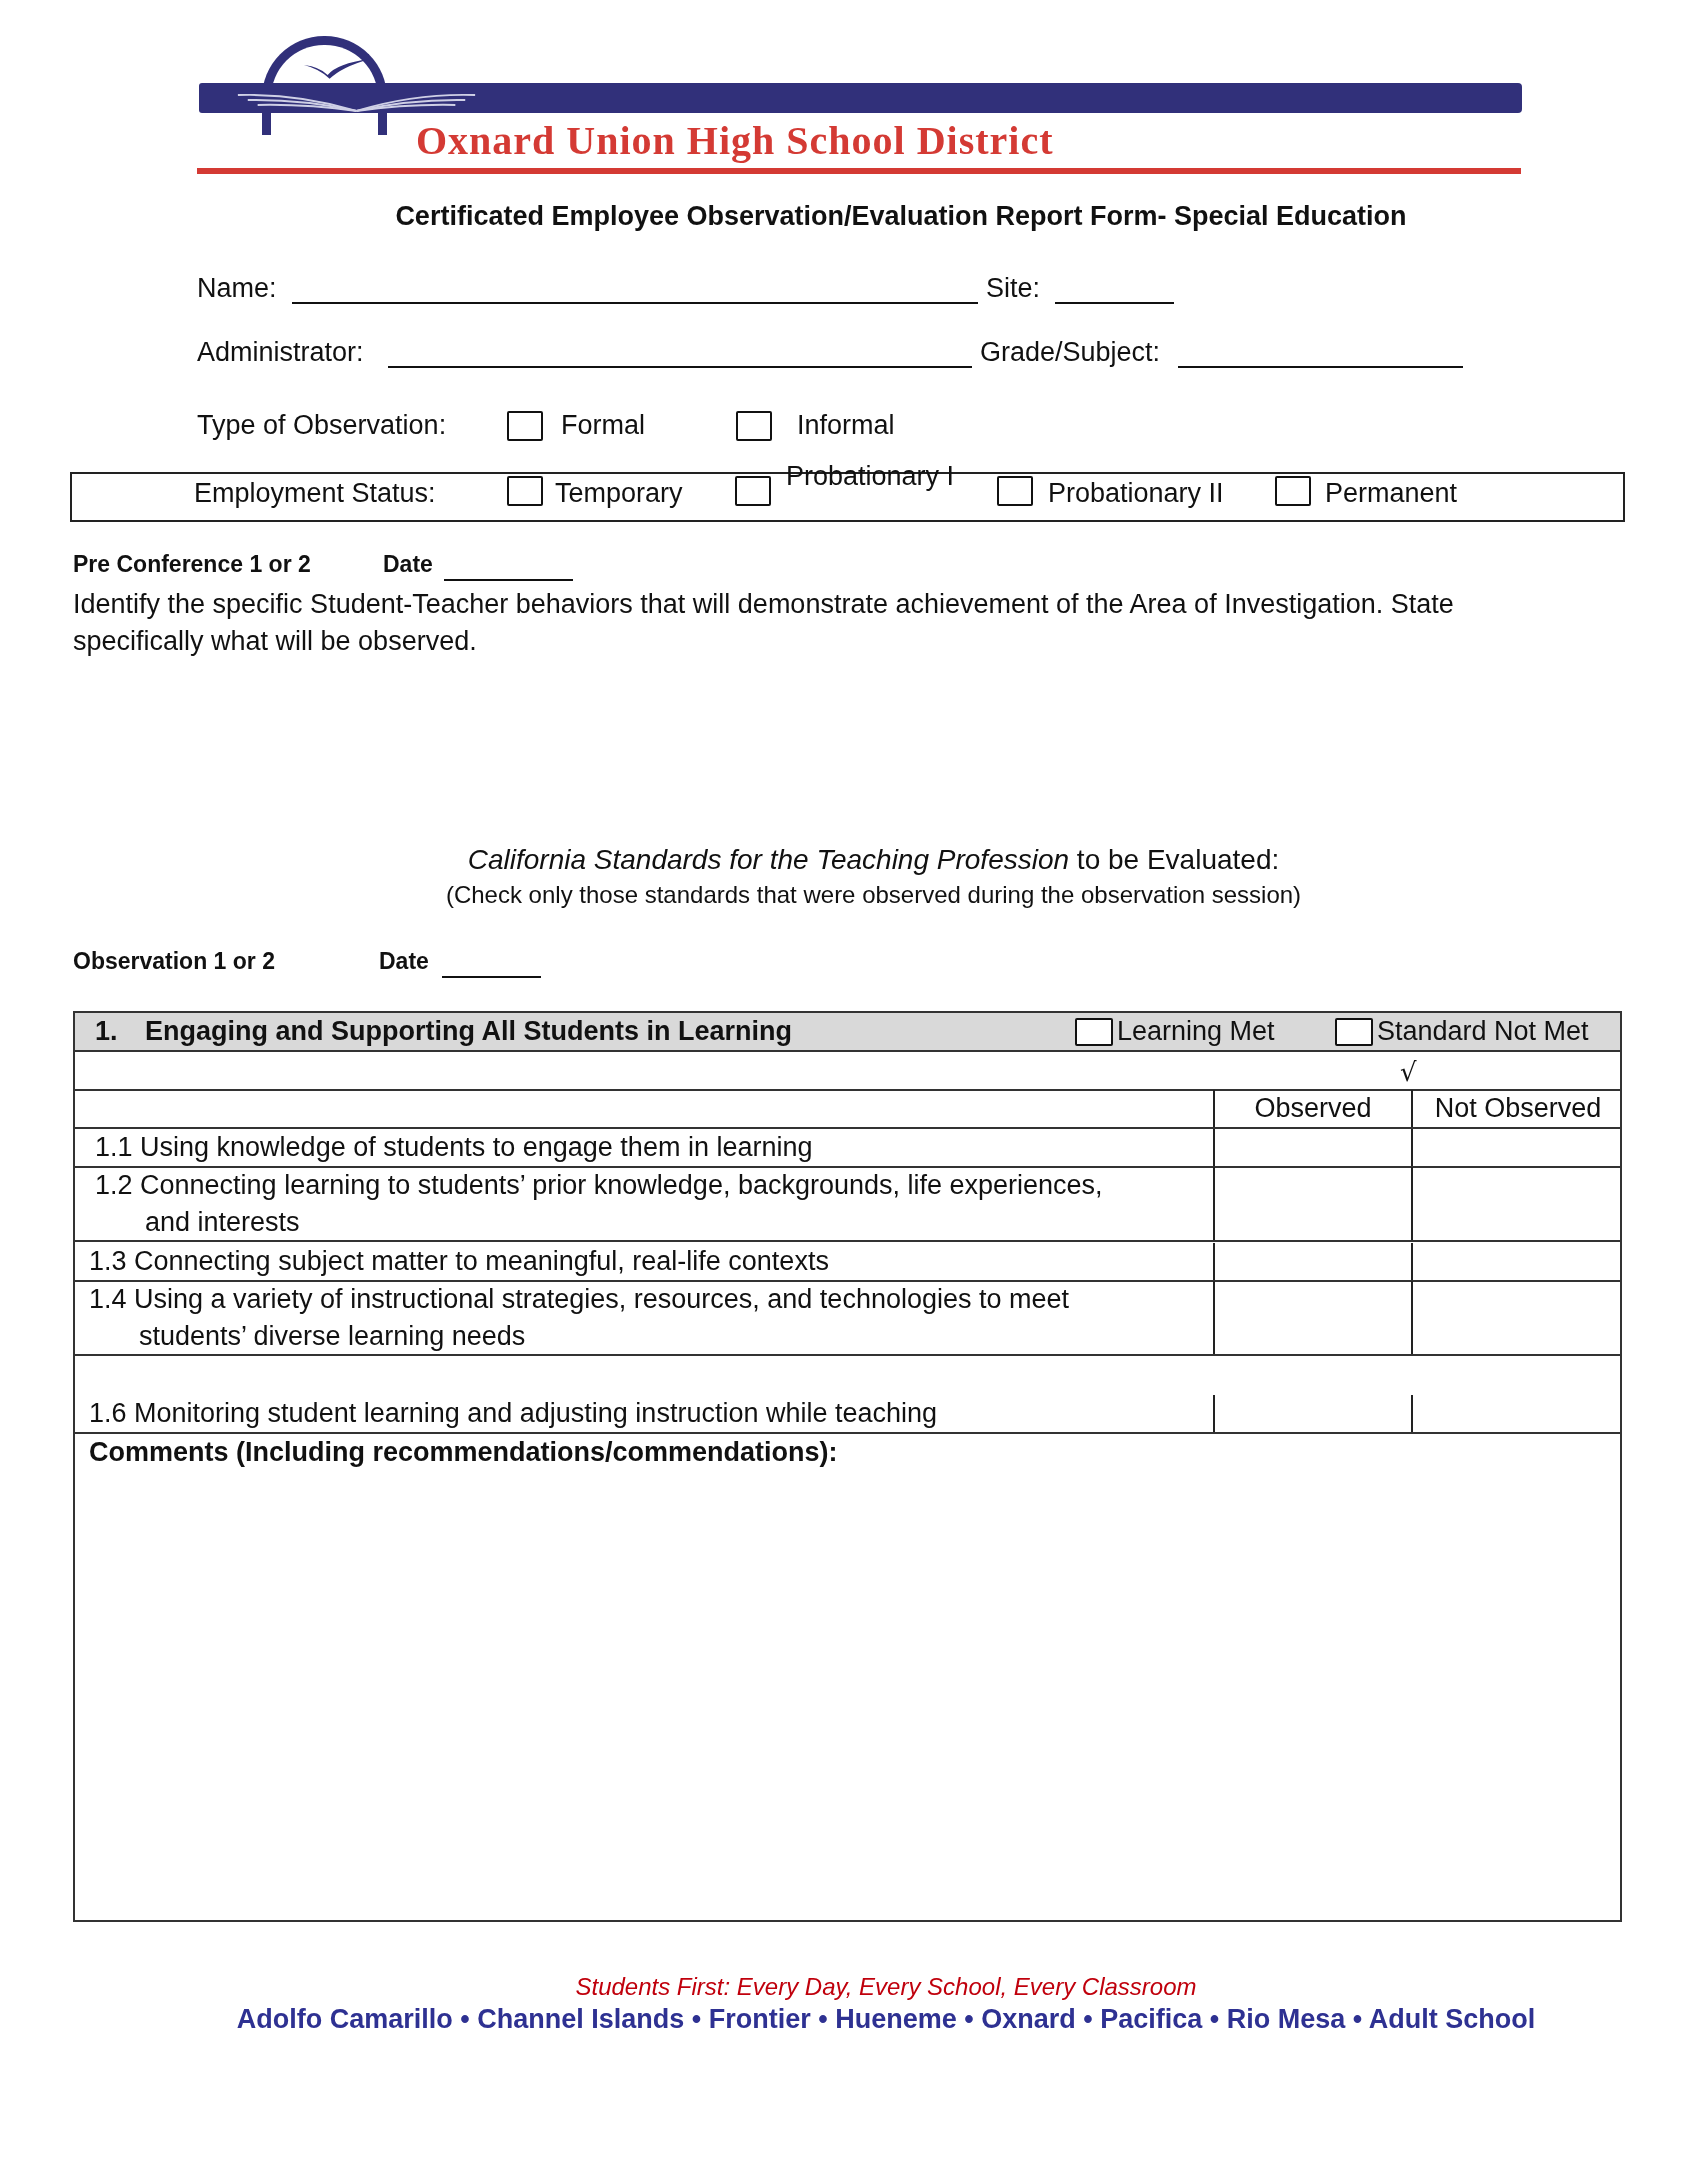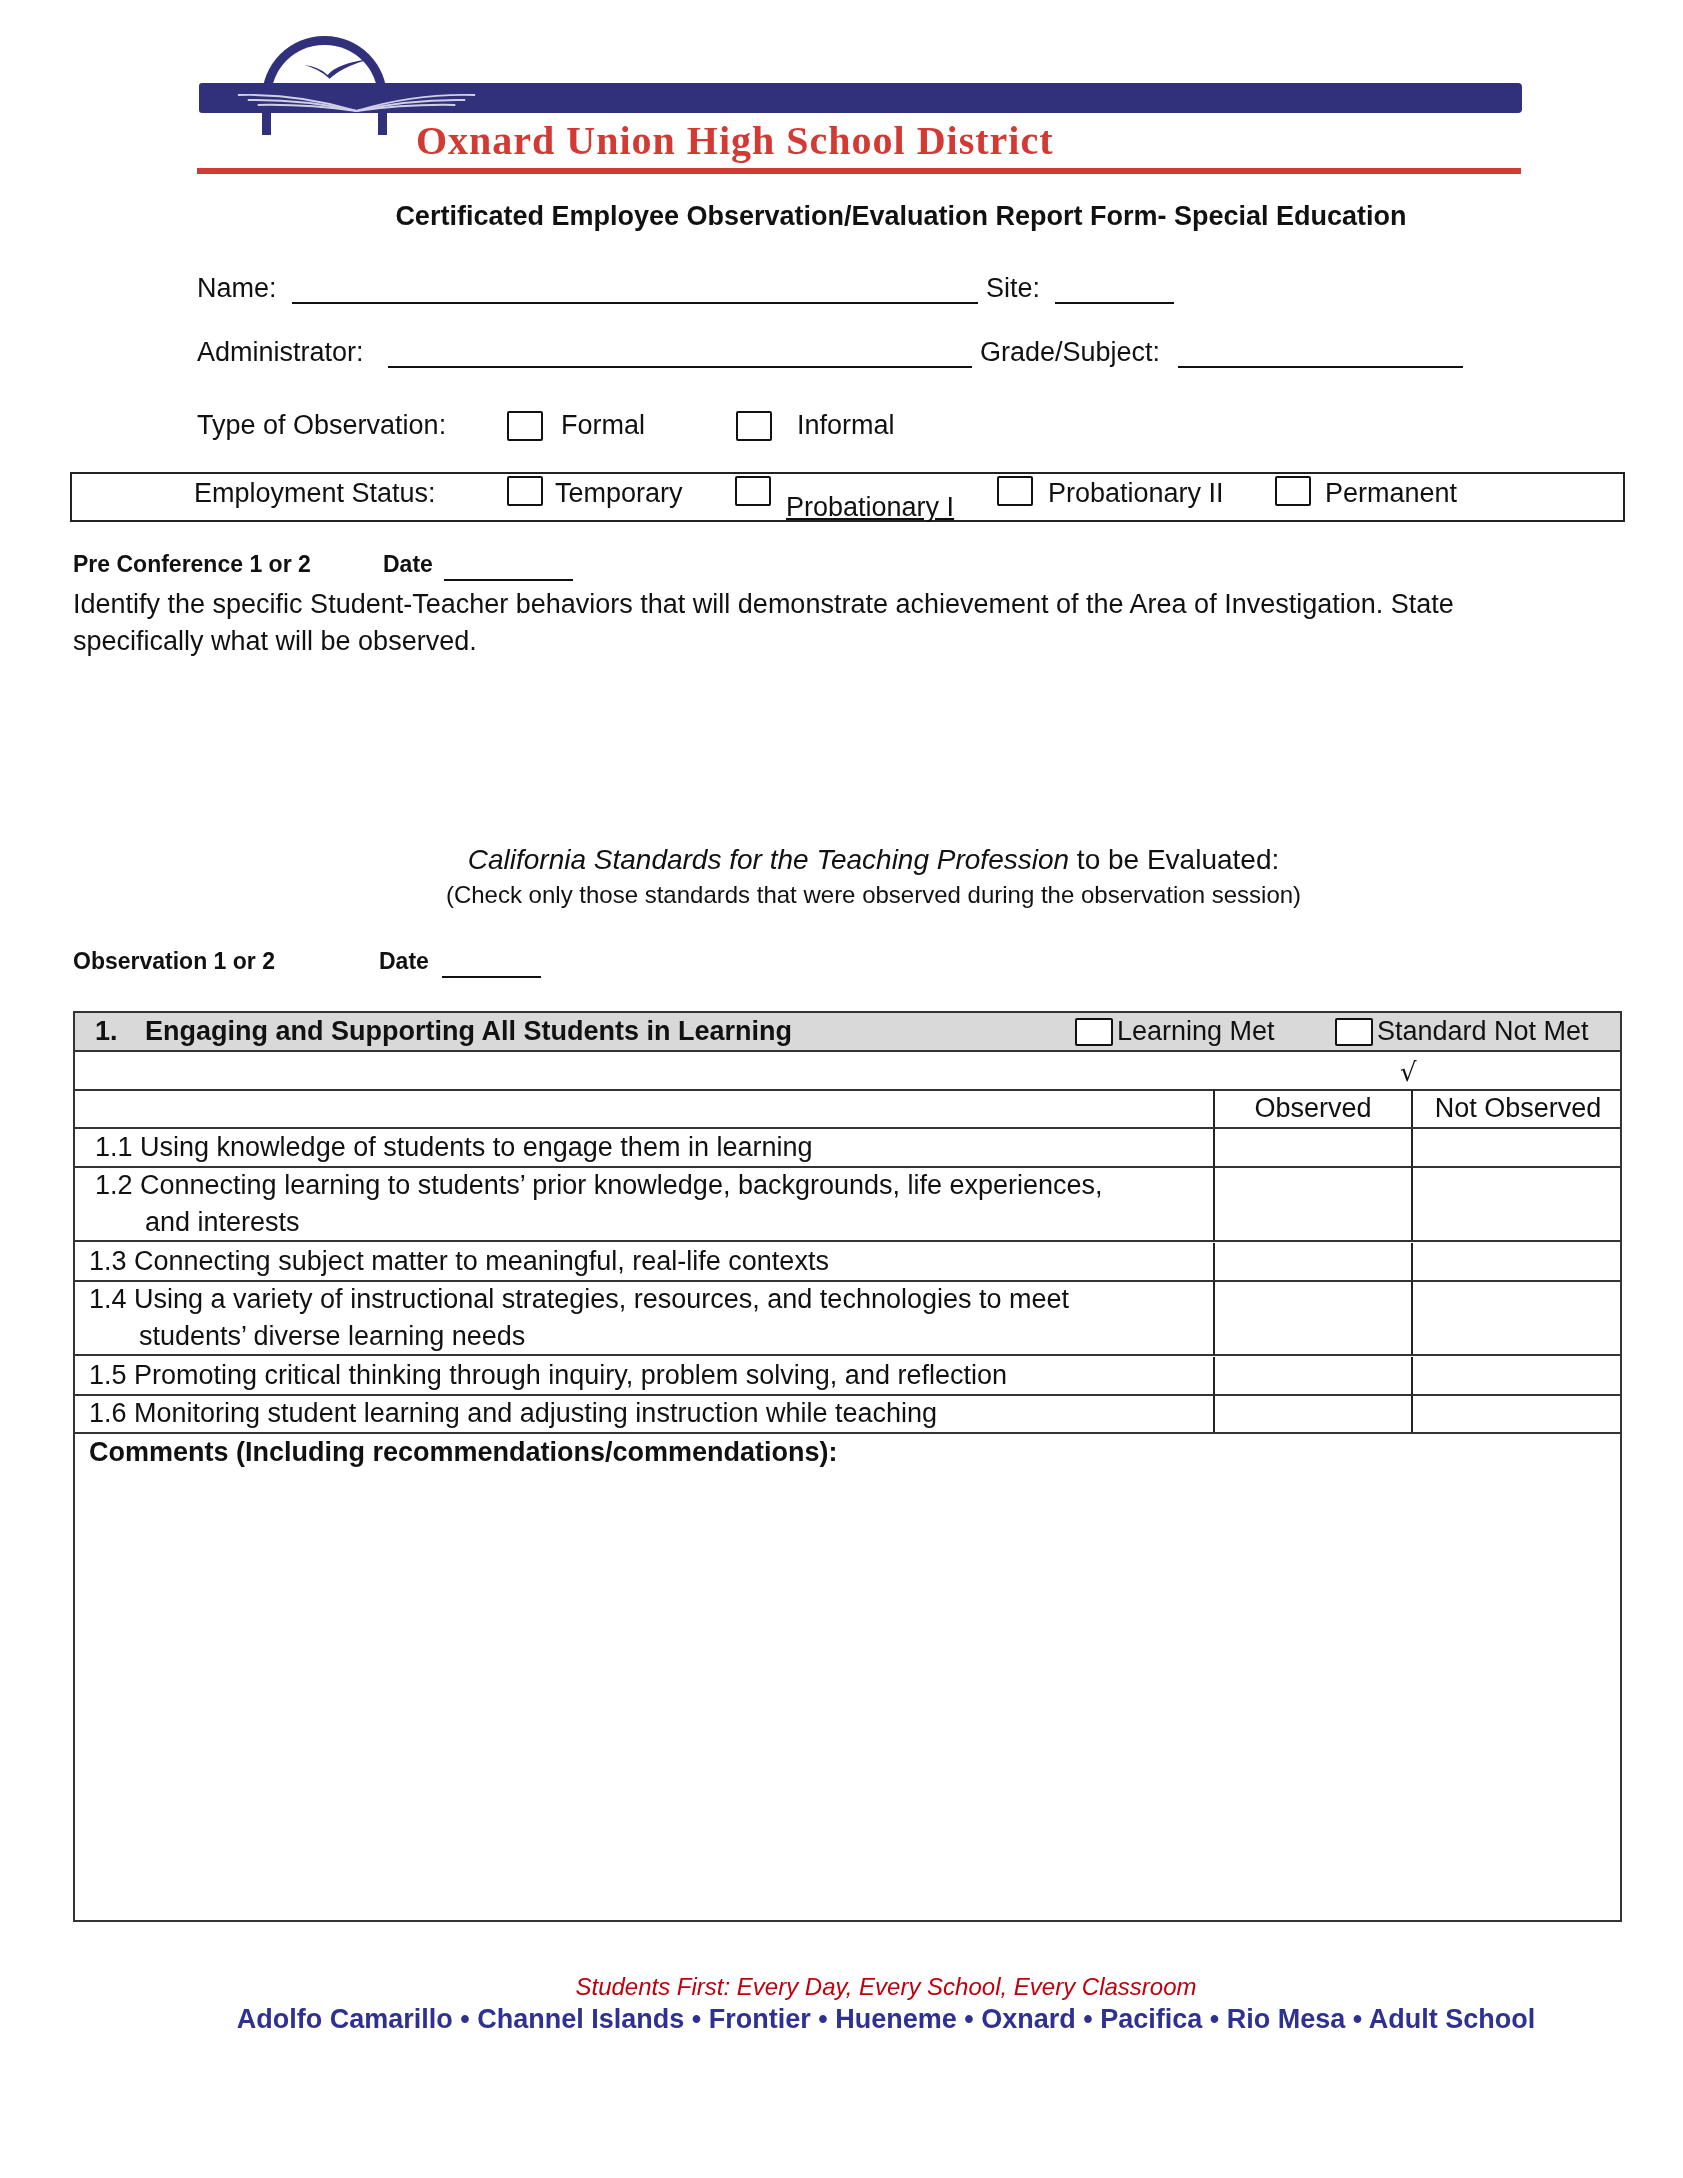--- a/index.html
+++ b/index.html
@@ -77,21 +77,21 @@
 <div class="abs cb" style="left:507px;top:411px;"></div>
 <div class="abs field-label" style="left:561px;top:410px;">Formal</div>
 <div class="abs cb" style="left:736px;top:411px;"></div>
 <div class="abs field-label" style="left:797px;top:410px;">Informal</div>
 
 <div class="abs emp-box"></div>
 <div class="abs field-label" style="left:194px;top:478px;">Employment Status:</div>
 <div class="abs cb" style="left:507px;top:476px;"></div>
 <div class="abs field-label" style="left:555px;top:478px;">Temporary</div>
 <div class="abs cb" style="left:735px;top:476px;"></div>
-<div class="abs field-label" style="left:786px;top:492px;text-decoration:underline;">Probationary I</div>
+<div class="abs field-label" style="left:786px;top:461px;">Probationary I</div>
 <div class="abs cb" style="left:997px;top:476px;"></div>
 <div class="abs field-label" style="left:1048px;top:478px;">Probationary II</div>
 <div class="abs cb" style="left:1275px;top:476px;"></div>
 <div class="abs field-label" style="left:1325px;top:478px;">Permanent</div>
 
 <div class="abs section-bold" style="left:73px;top:551px;">Pre Conference 1 or 2</div>
 <div class="abs section-bold" style="left:383px;top:551px;">Date</div>
 <div class="abs ul-line" style="left:444px;top:557px;width:129px;"></div>
 <div class="abs body-text" style="left:73px;top:586px;">Identify the specific Student-Teacher behaviors that will demonstrate achievement of the Area of Investigation.  State</div>
 <div class="abs body-text" style="left:73px;top:623px;text-align:center;">specifically what will be observed.</div>
@@ -154,27 +154,20 @@
 
   <div class="tr" style="top:268px;height:75px;">
     <div class="vcol" style="left:1138px;"></div>
     <div class="vcol" style="left:1336px;"></div>
     <span class="cell-text" style="left:14px;top:0;">1.4  Using a variety of instructional strategies, resources, and technologies to meet</span>
     <span class="cell-text" style="left:64px;top:37px;">students’ diverse learning needs</span>
     <div class="abs" style="left:1140px;top:0;width:196px;height:73px;"></div>
     <div class="abs" style="left:1338px;top:0;width:210px;height:73px;"></div>
   </div>
 
-  <div class="tr" style="top:344px;height:39px;">
-    <div class="vcol" style="left:1138px;"></div>
-    <div class="vcol" style="left:1336px;"></div>
-    <span class="cell-text" style="left:14px;top:0;">1.5  Promoting critical thinking through inquiry, problem solving, and reflection</span>
-    <div class="abs" style="left:1140px;top:0;width:196px;height:37px;"></div>
-    <div class="abs" style="left:1338px;top:0;width:210px;height:37px;"></div>
-  </div>
 
   <div class="tr" style="top:382px;height:39px;">
     <div class="vcol" style="left:1138px;"></div>
     <div class="vcol" style="left:1336px;"></div>
     <span class="cell-text" style="left:14px;top:0;">1.6  Monitoring student learning and adjusting instruction while teaching</span>
     <div class="abs" style="left:1140px;top:0;width:196px;height:37px;"></div>
     <div class="abs" style="left:1338px;top:0;width:210px;height:37px;"></div>
   </div>
 
   <div class="abs" style="left:0;top:421px;width:100%;height:486px;">

